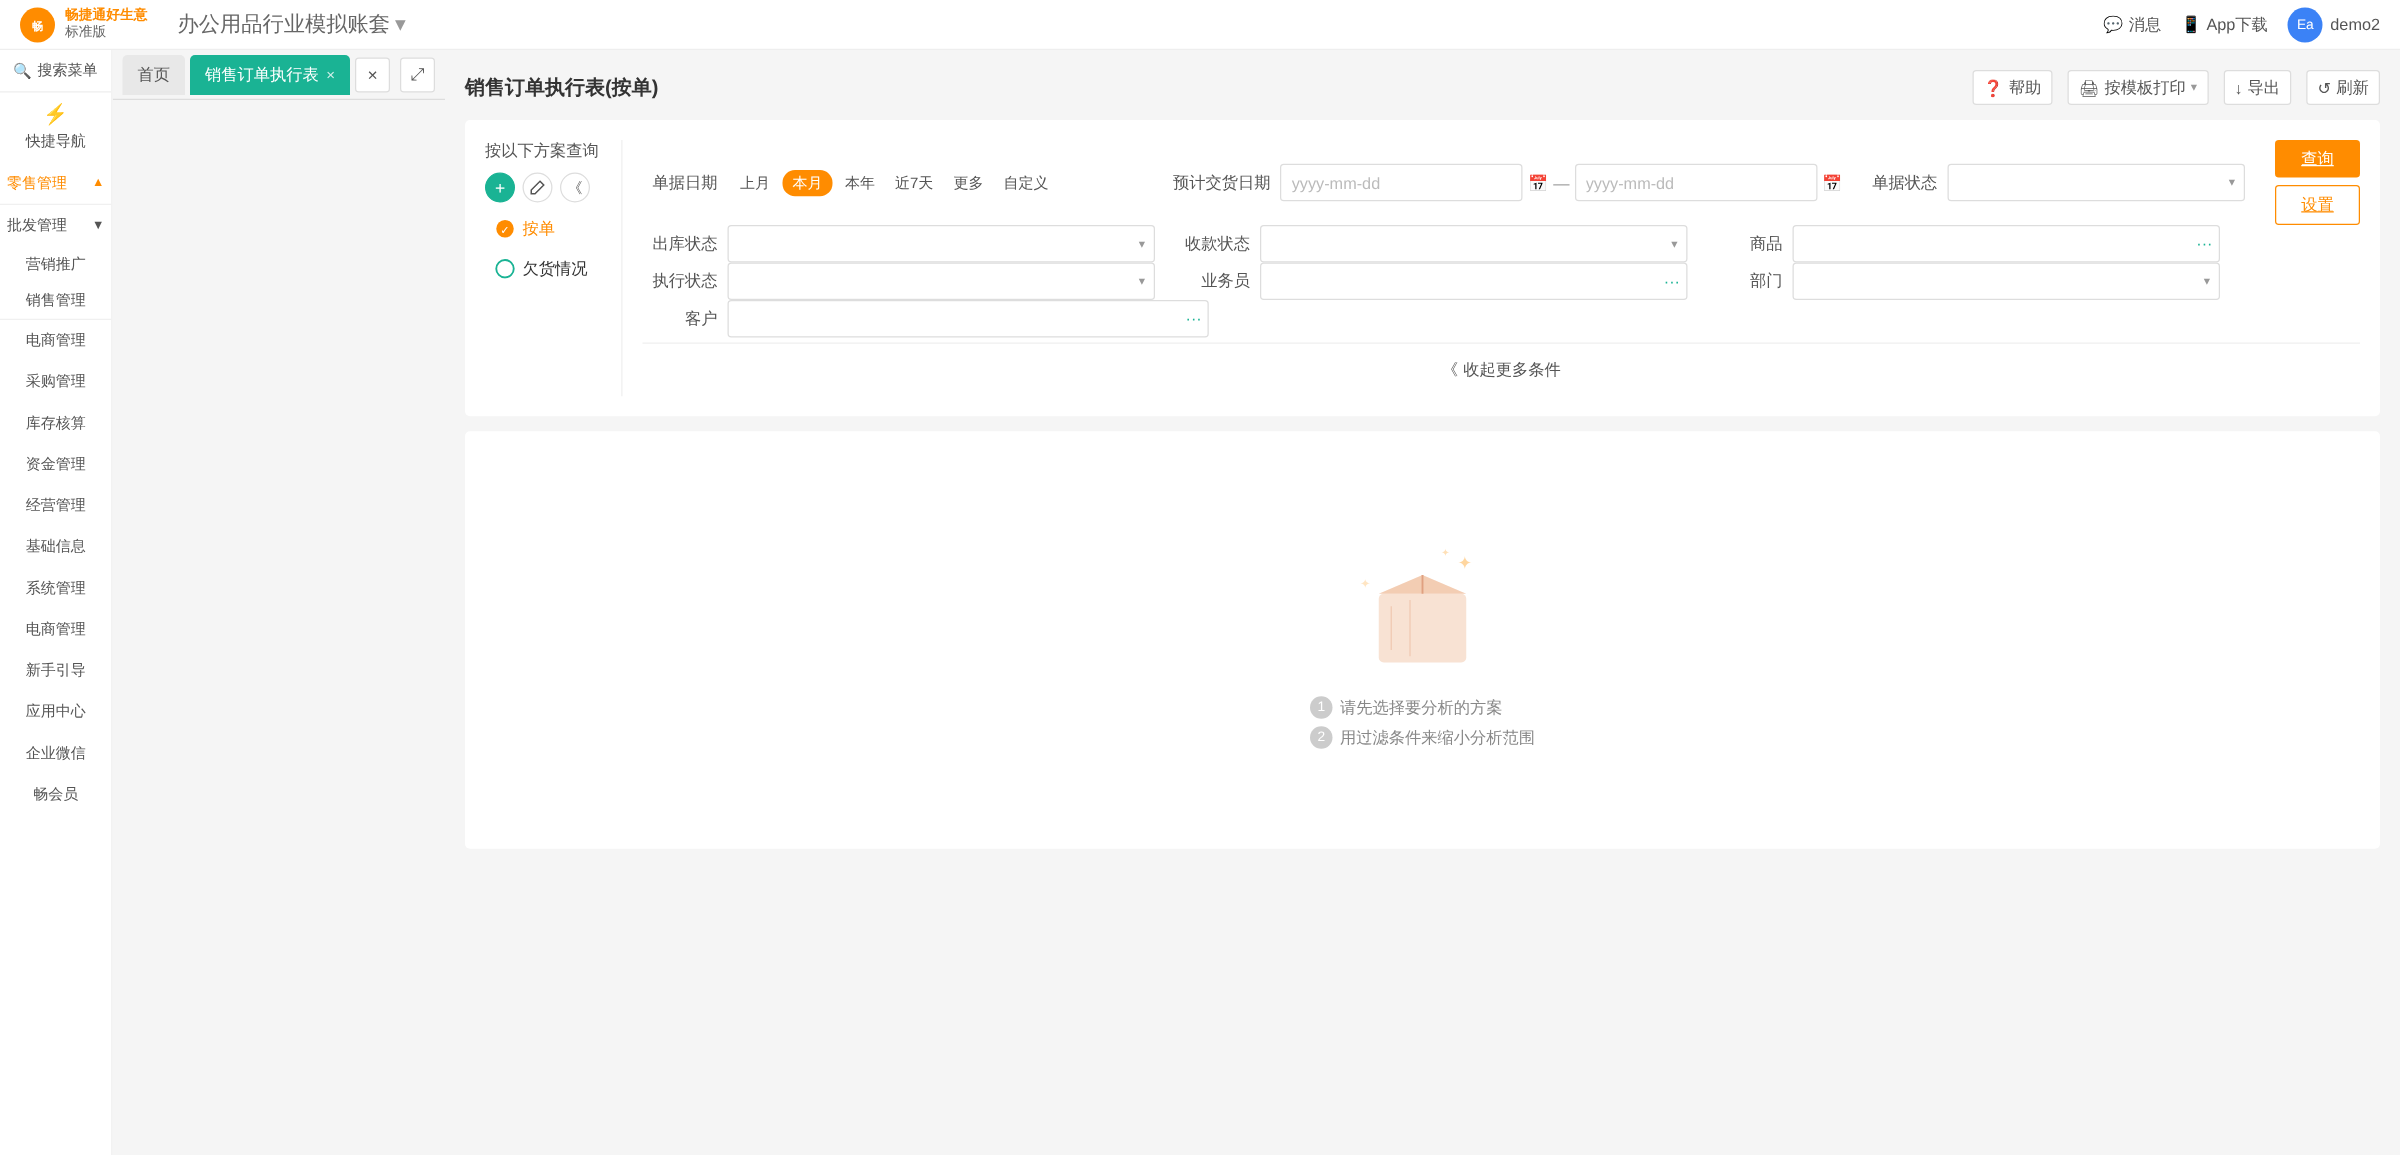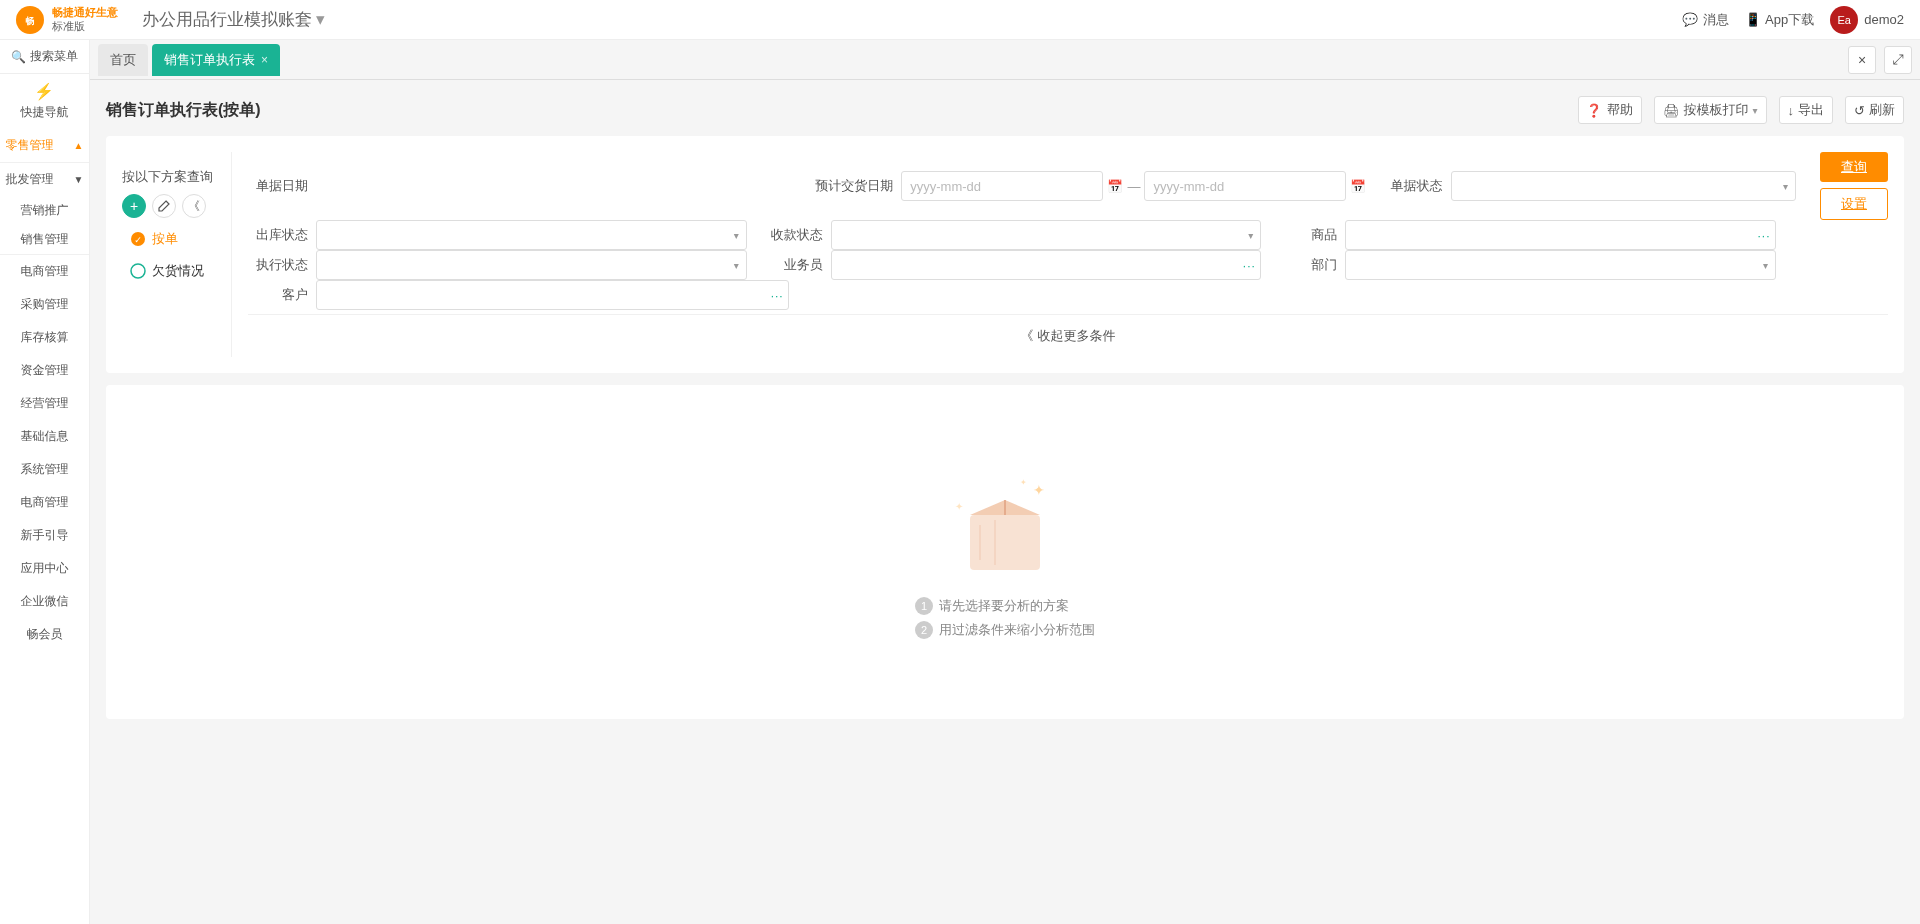--- a/index.html
+++ b/index.html
@@ -34,21 +34,21 @@
       font-weight: bold;
     }
     .logo-text { font-size: 11px; color: #666; line-height: 1.2; }
     .top-header-right {
       display: flex;
       align-items: center;
       gap: 16px;
     }
     .header-action { display: flex; align-items: center; gap: 4px; font-size: 13px; color: #555; cursor: pointer; }
     .user-avatar {
-      width: 28px; height: 28px; border-radius: 50%; background: #b91c1c;
+      width: 28px; height: 28px; border-radius: 50%; background: #3b82f6;
       display: flex; align-items: center; justify-content: center; color: white; font-size: 11px;
     }
 
     
     .main-layout {
       display: flex;
       flex: 1;
       overflow: hidden;
     }
 
@@ -107,21 +107,21 @@
       text-align: center;
       font-size: 12px;
       color: #555;
       cursor: pointer;
     }
 
     
     .content-area {
       flex: 1;
       display: flex;
-      flex-direction: column;
+      flex-direction: row;
       overflow: hidden;
     }
 
     
     .tab-bar {
       height: 40px;
       background: #f5f5f5;
       display: flex;
       align-items: center;
       padding: 0 8px;
@@ -477,21 +477,20 @@
       padding-left: 16px;
     }
 
     .scheme-header-row {
       display: flex;
       align-items: center;
       justify-content: space-between;
       padding: 0 4px 8px 0;
       font-size: 12px;
       color: #555;
-      margin-top: 16px;
     }
 
   </style>
 </head>
 <body>
 
 <div class="top-header">
   <div class="top-header-left">
     <div class="top-header-logo">
       <div class="logo-icon">
@@ -671,20 +670,30 @@
                 </div>
               </div>
             </div>
 
             <div class="right-filter-panel">
 
               <div class="filter-row">
 
                 <div class="filter-field" style="flex:2;">
                   <span class="filter-label">单据日期</span>
+                  <div class="date-range-wrap">
+                    <div class="date-tabs">
+                      <span class="date-tab">上月</span>
+                      <span class="date-tab active">本月</span>
+                      <span class="date-tab">本年</span>
+                      <span class="date-tab">近7天</span>
+                      <span class="date-tab">更多</span>
+                      <span class="date-tab">自定义</span>
+                    </div>
+                  </div>
                 </div>
 
                 <div class="filter-field" style="flex:2;">
                   <span class="filter-label">预计交货日期</span>
                   <div class="date-input-wrap">
                     <input class="date-input" type="text" placeholder="yyyy-mm-dd" style="">
                     <span style="color:#ccc;">📅</span>
                     <span class="date-separator">—</span>
                     <input class="date-input" type="text" placeholder="yyyy-mm-dd" style="">
                     <span style="color:#ccc;">📅</span>

